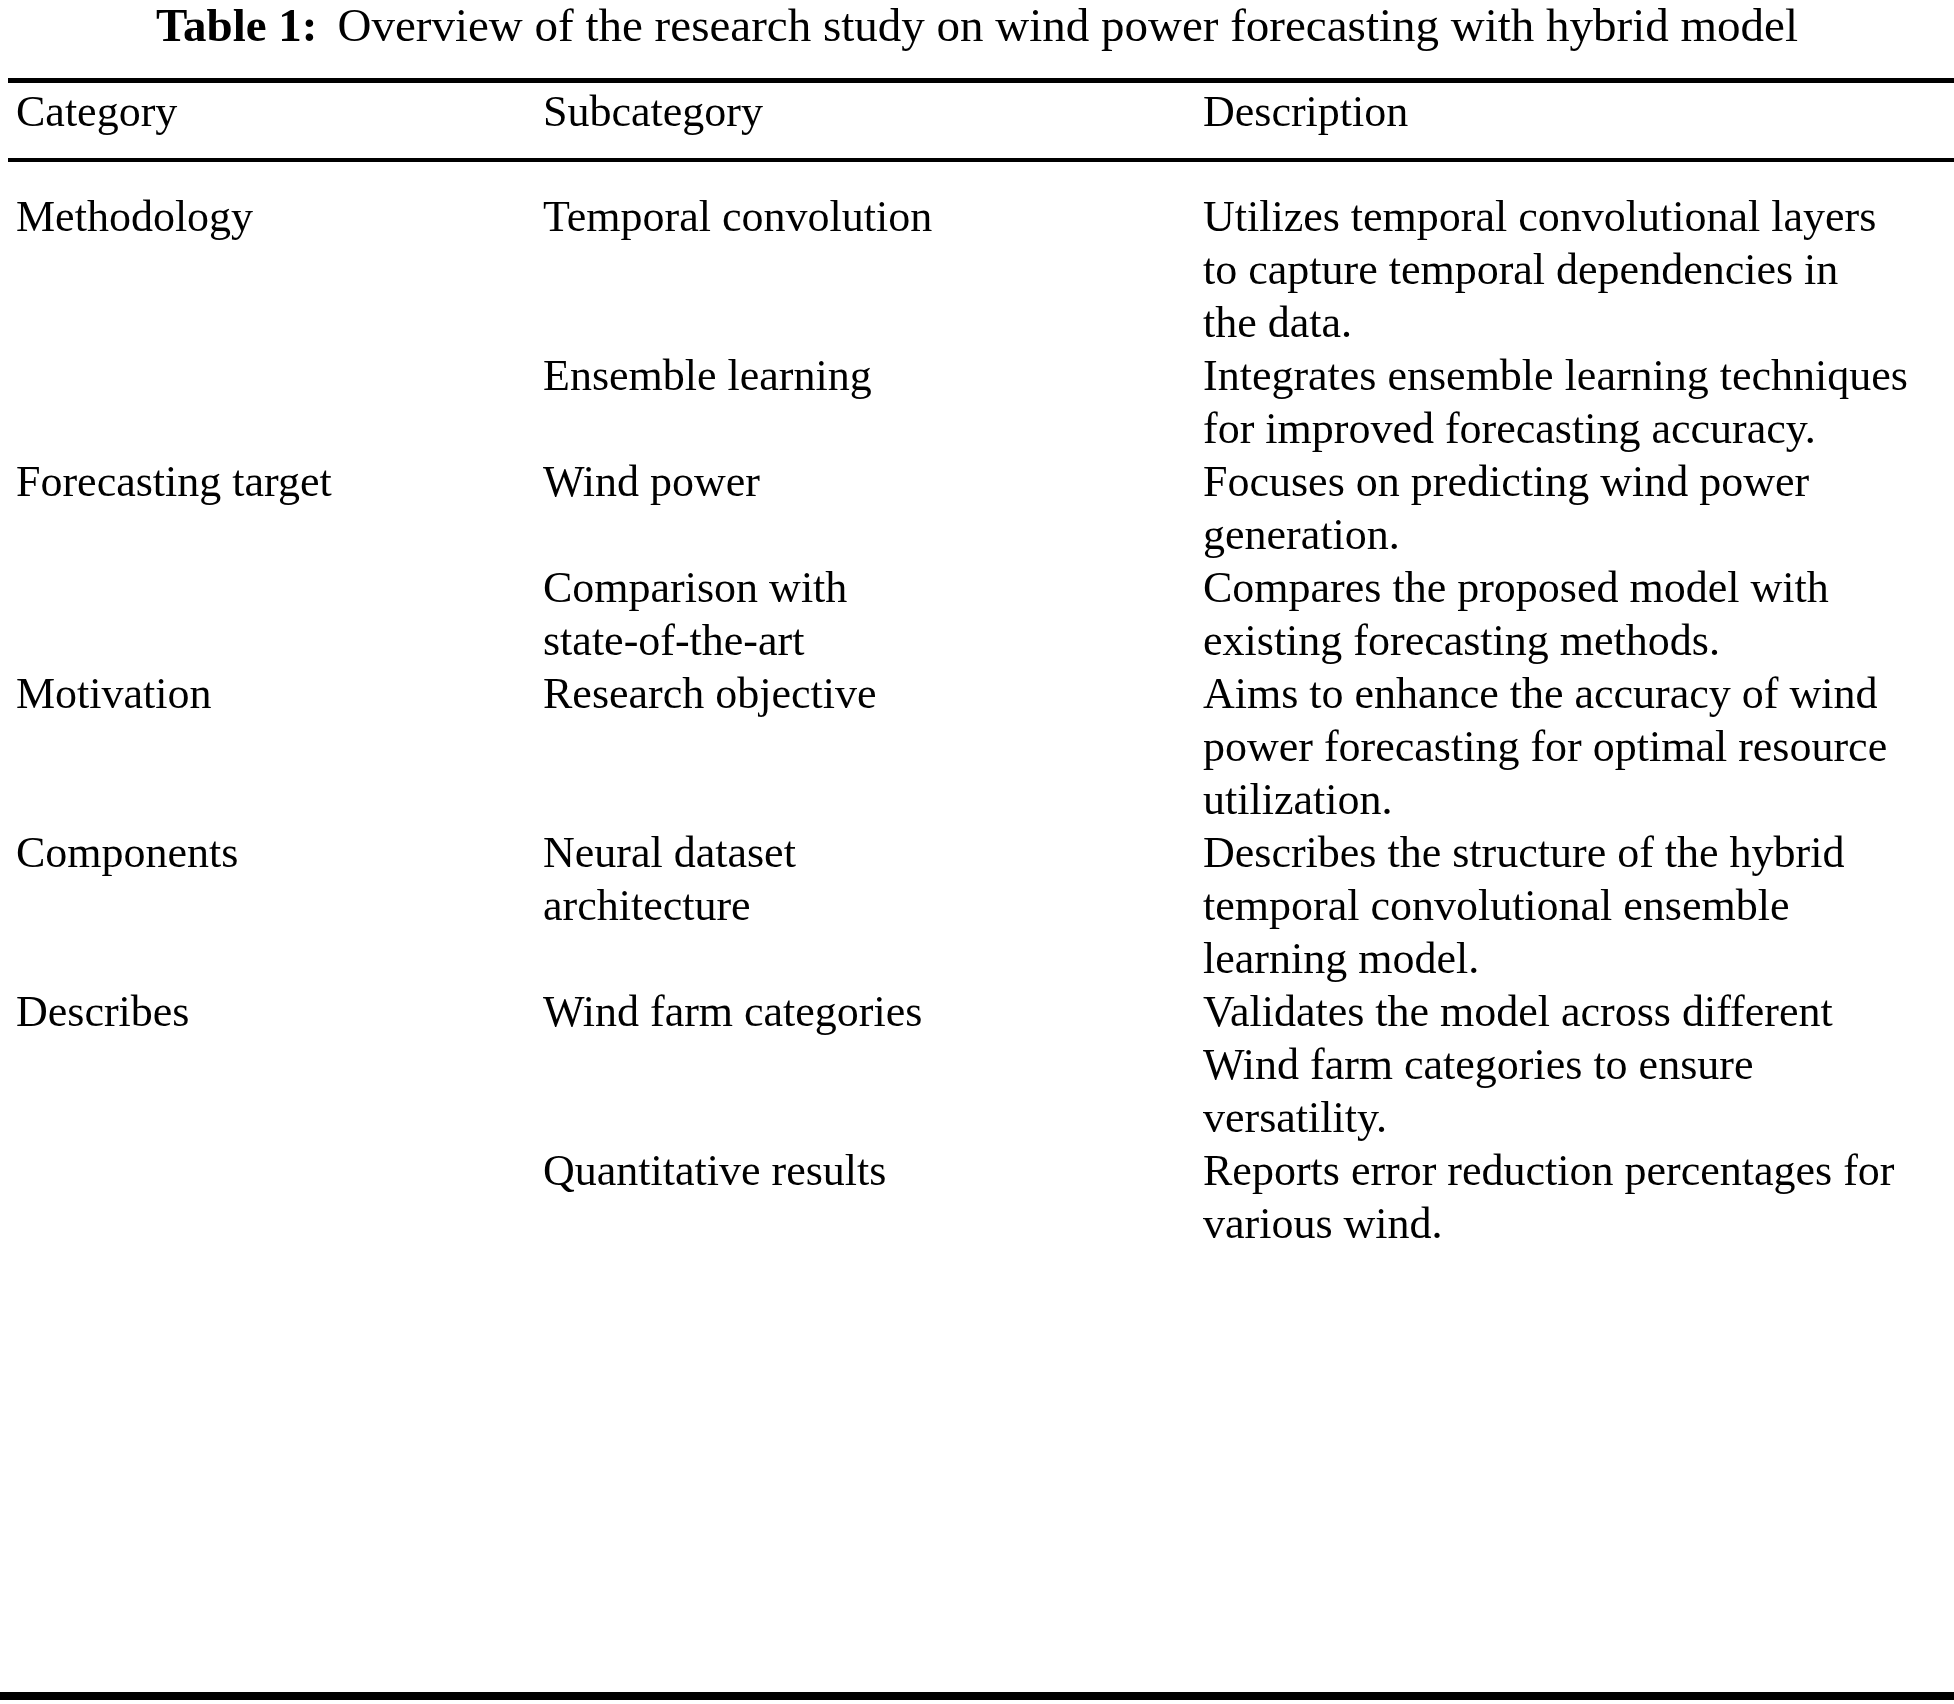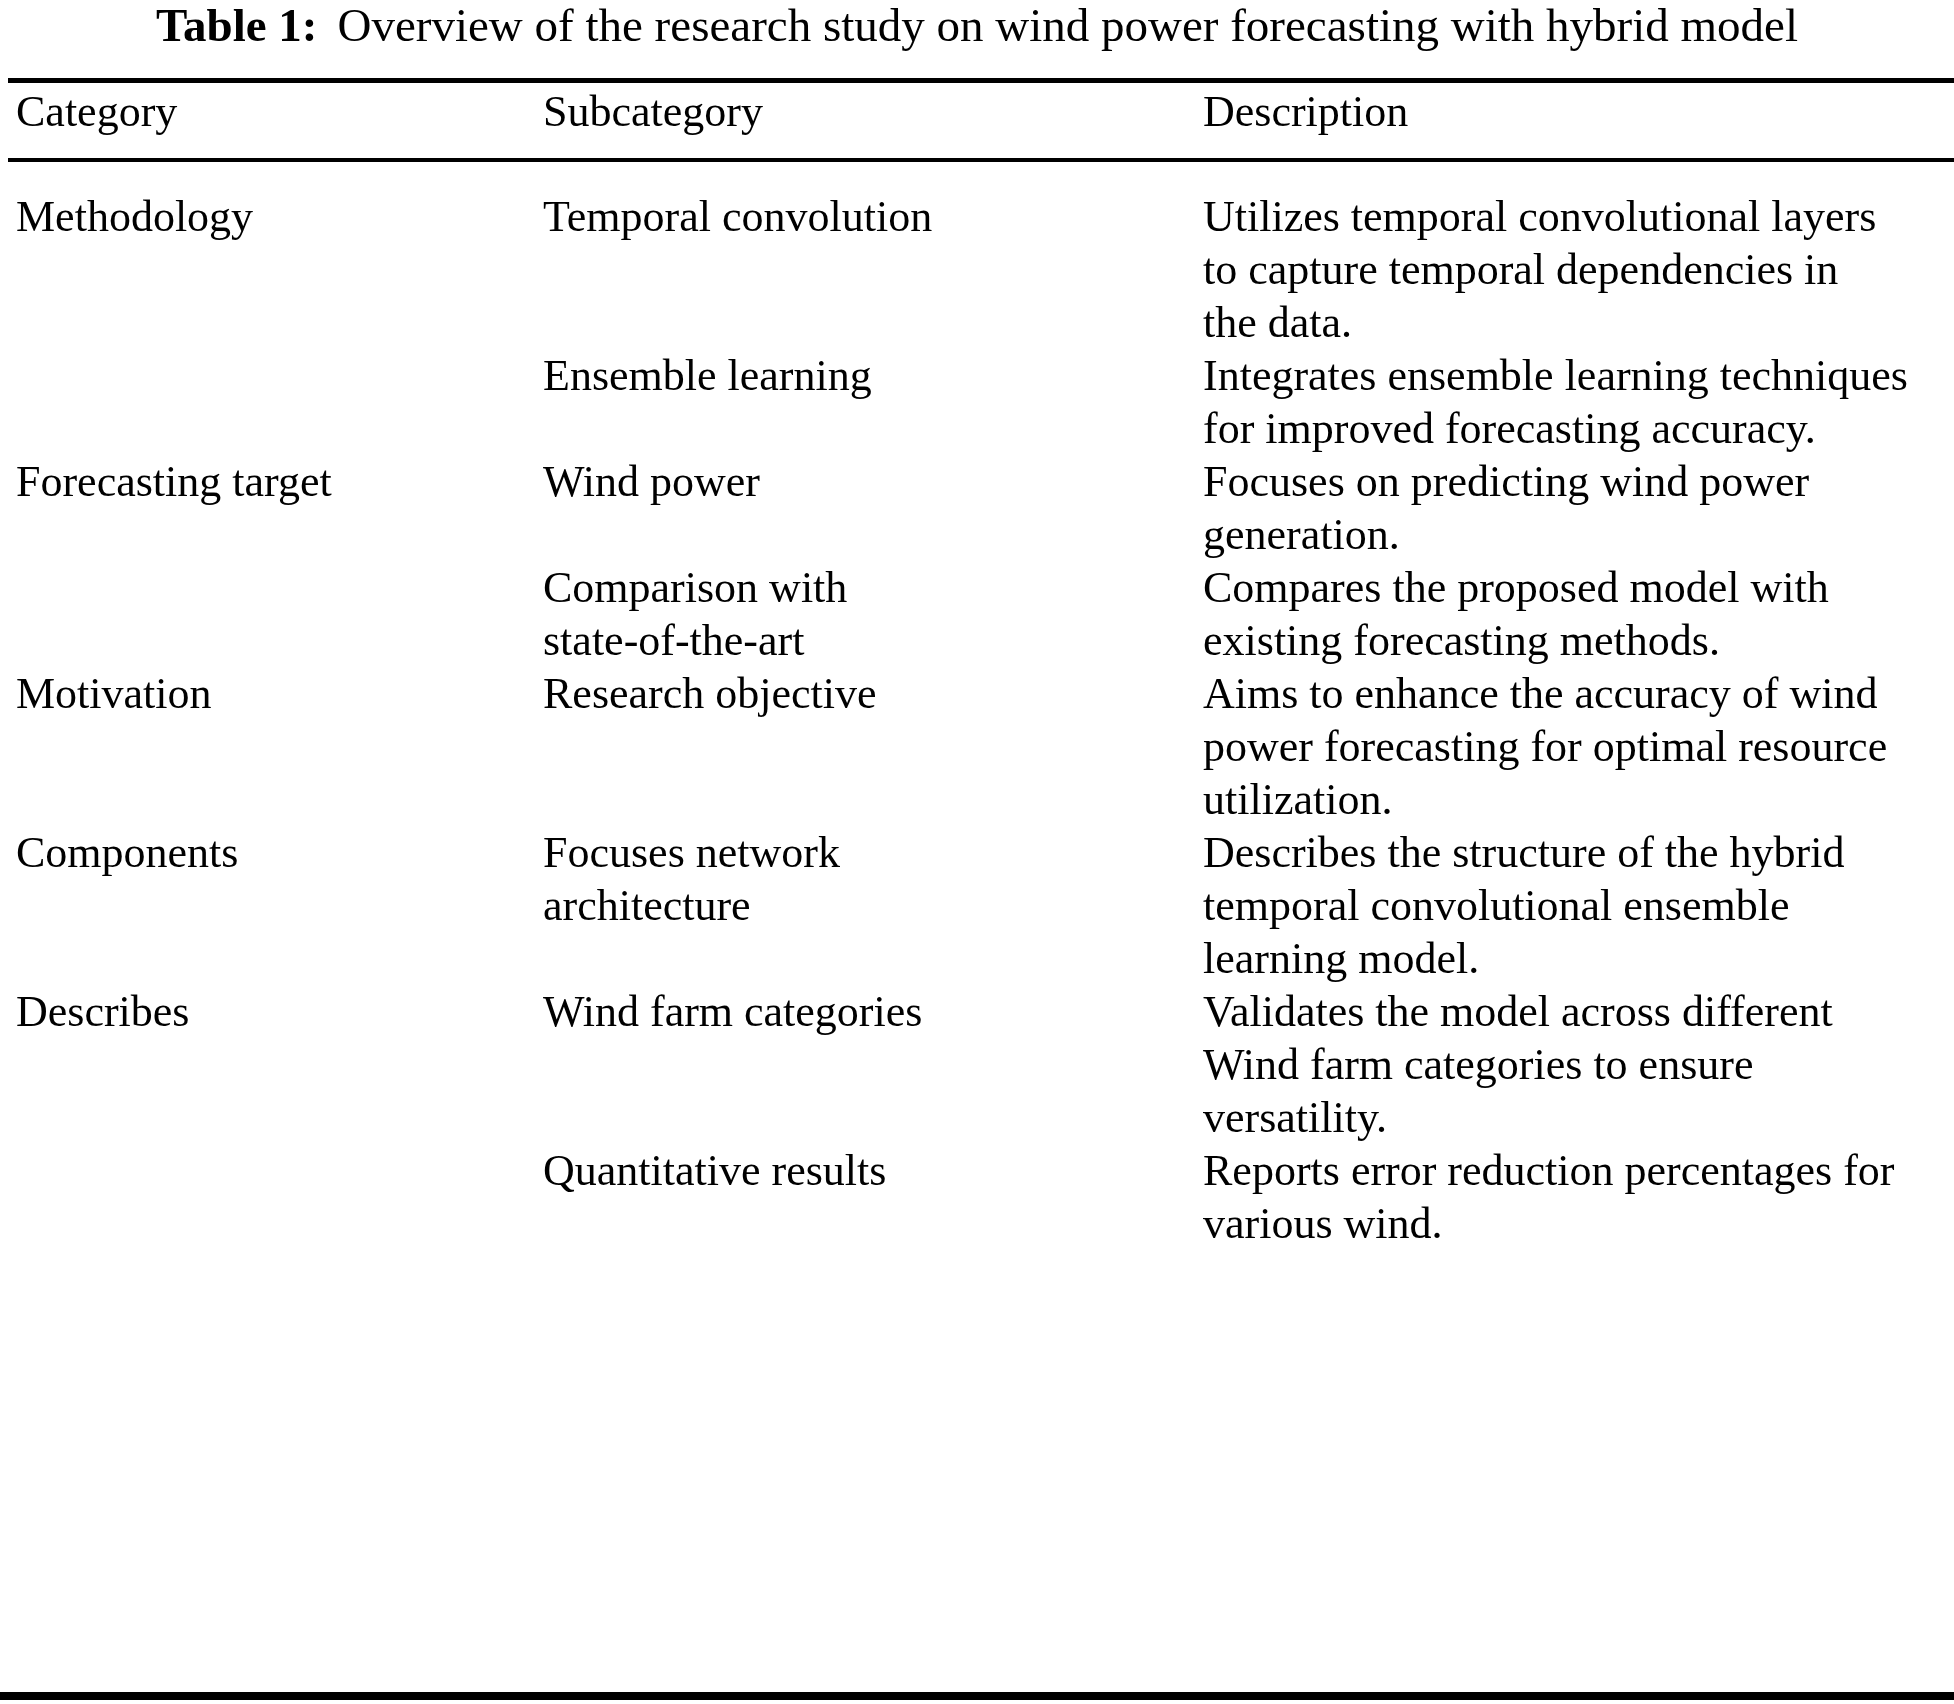--- a/index.html
+++ b/index.html
@@ -107,21 +107,21 @@
       </tr>
       <tr>
         <td>Motivation</td>
         <td>Research objective</td>
         <td>Aims to enhance the accuracy of wind
 power forecasting for optimal resource
 utilization.</td>
       </tr>
       <tr>
         <td>Components</td>
-        <td>Focuses network
+        <td>Neural dataset
 architecture</td>
         <td>Describes the structure of the hybrid
 temporal convolutional ensemble
 learning model.</td>
       </tr>
       <tr>
         <td>Describes</td>
         <td>Wind farm categories</td>
         <td>Validates the model across different
 Wind farm categories to ensure

